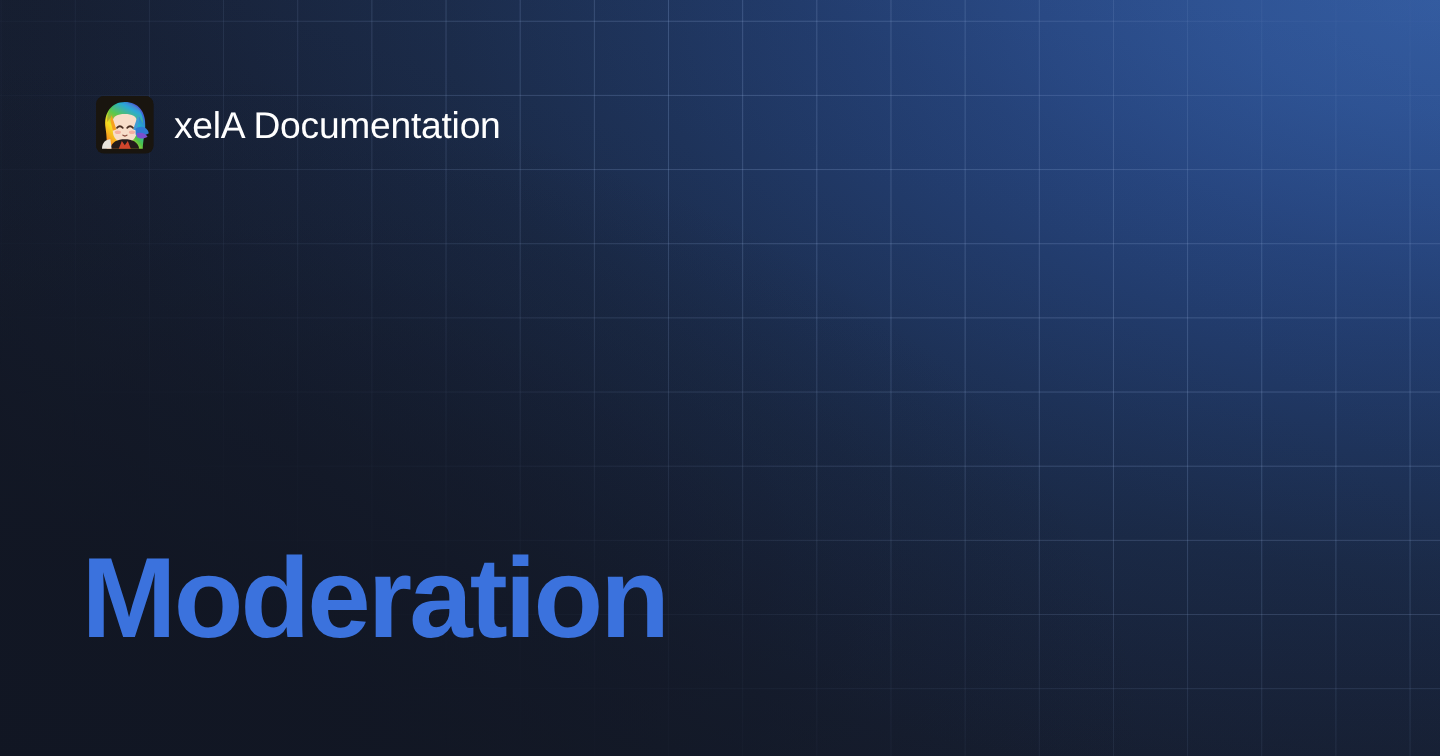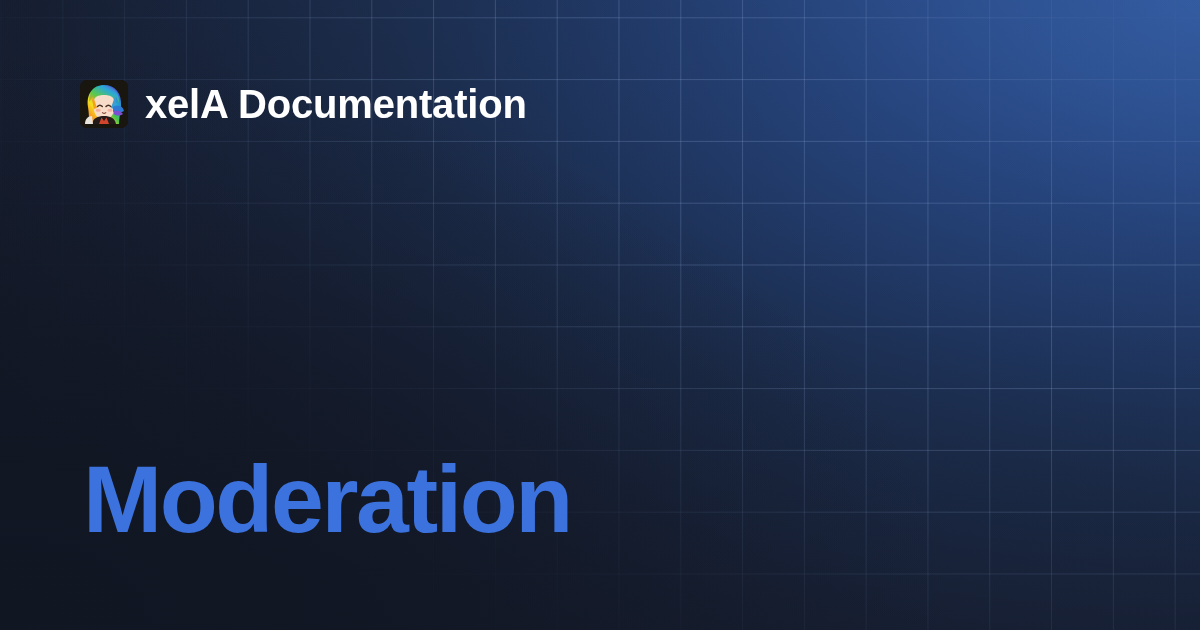--- a/index.html
+++ b/index.html
@@ -110,32 +110,32 @@
     width:48px; height:48px;
     border-radius:7px;
     overflow:hidden;
     flex:0 0 auto;
     background:#1a1714;
     display:block;
   }
   .brand-avatar svg { display:block; width:48px; height:48px; }
 
   .brand-title {
-    font-size:40px;
-    font-weight:700;
+    font-size:31px;
+    font-weight:400;
     color:#ffffff;
     letter-spacing:-0.2px;
     line-height:1;
     white-space:nowrap;
   }
 
   
   .page-title {
     position:absolute;
-    left:83px;
+    left:68px;
     top:452px;
     font-size:95px;
     font-weight:700;
     color:#3b72dd;
     letter-spacing:-2.4px;
     line-height:1;
     white-space:nowrap;
   }
 </style>
 </head>

